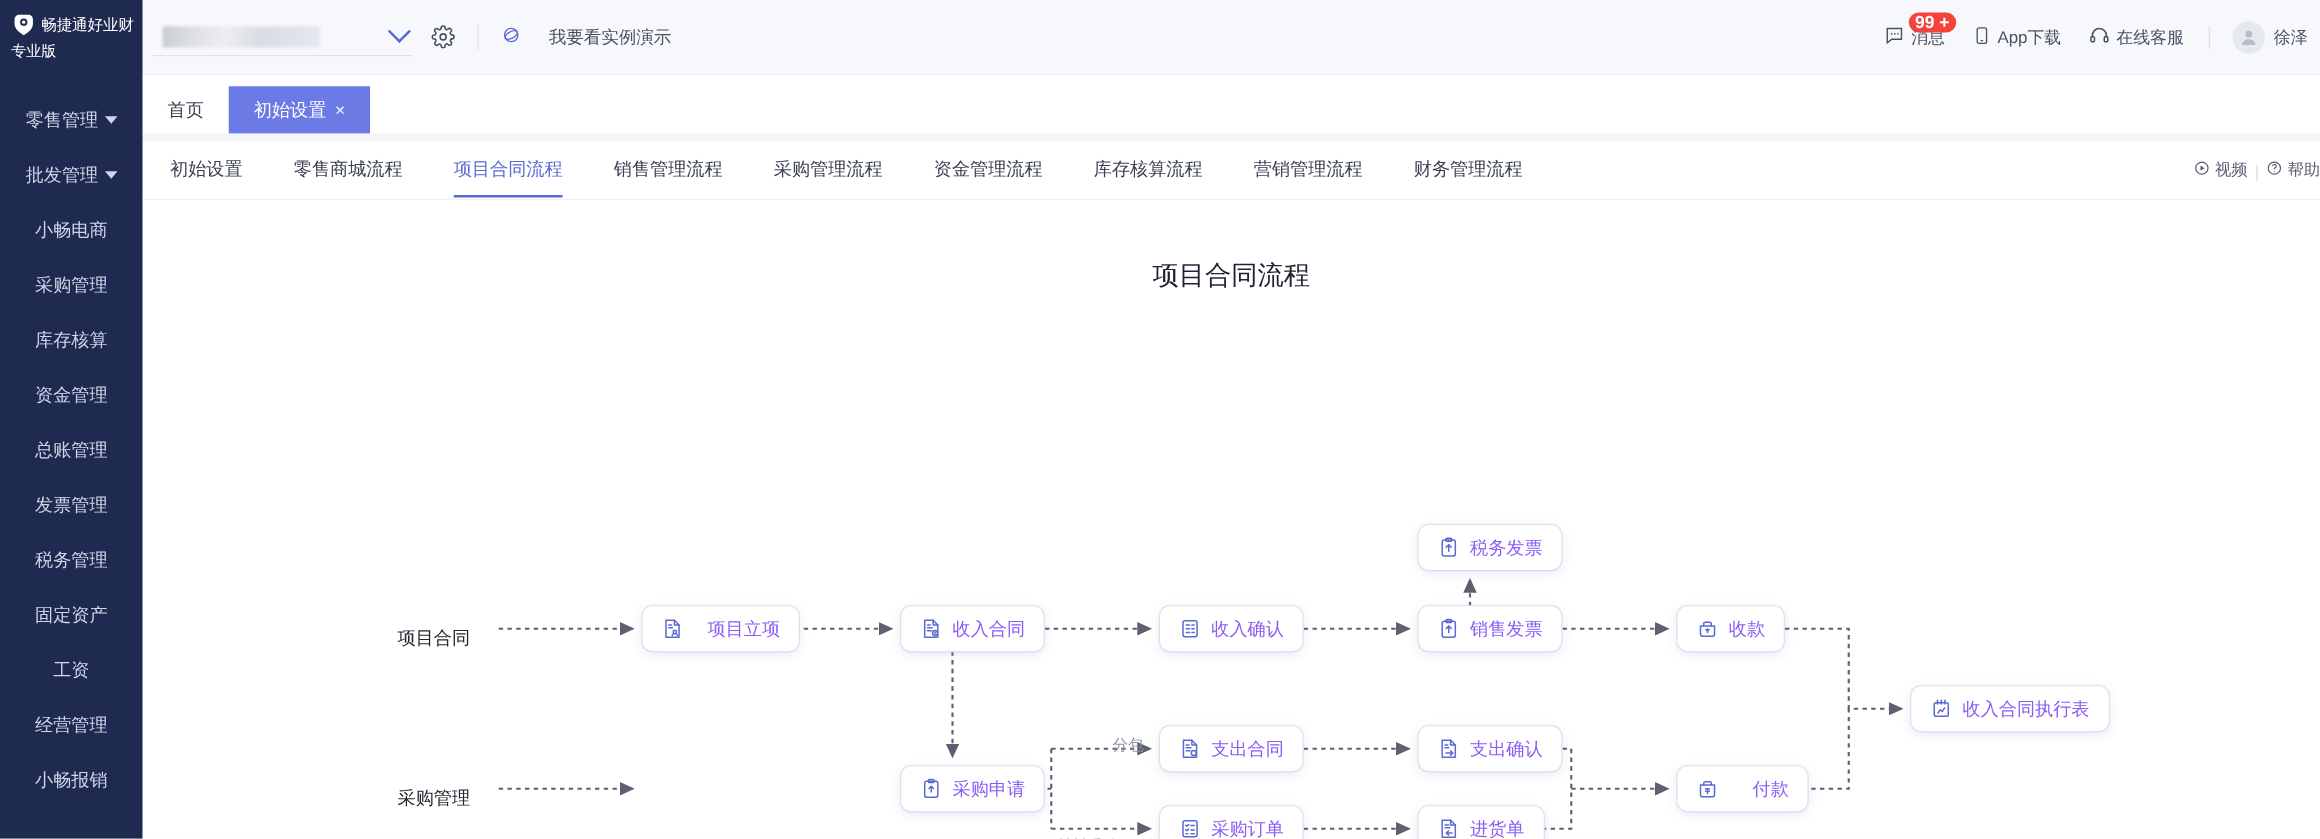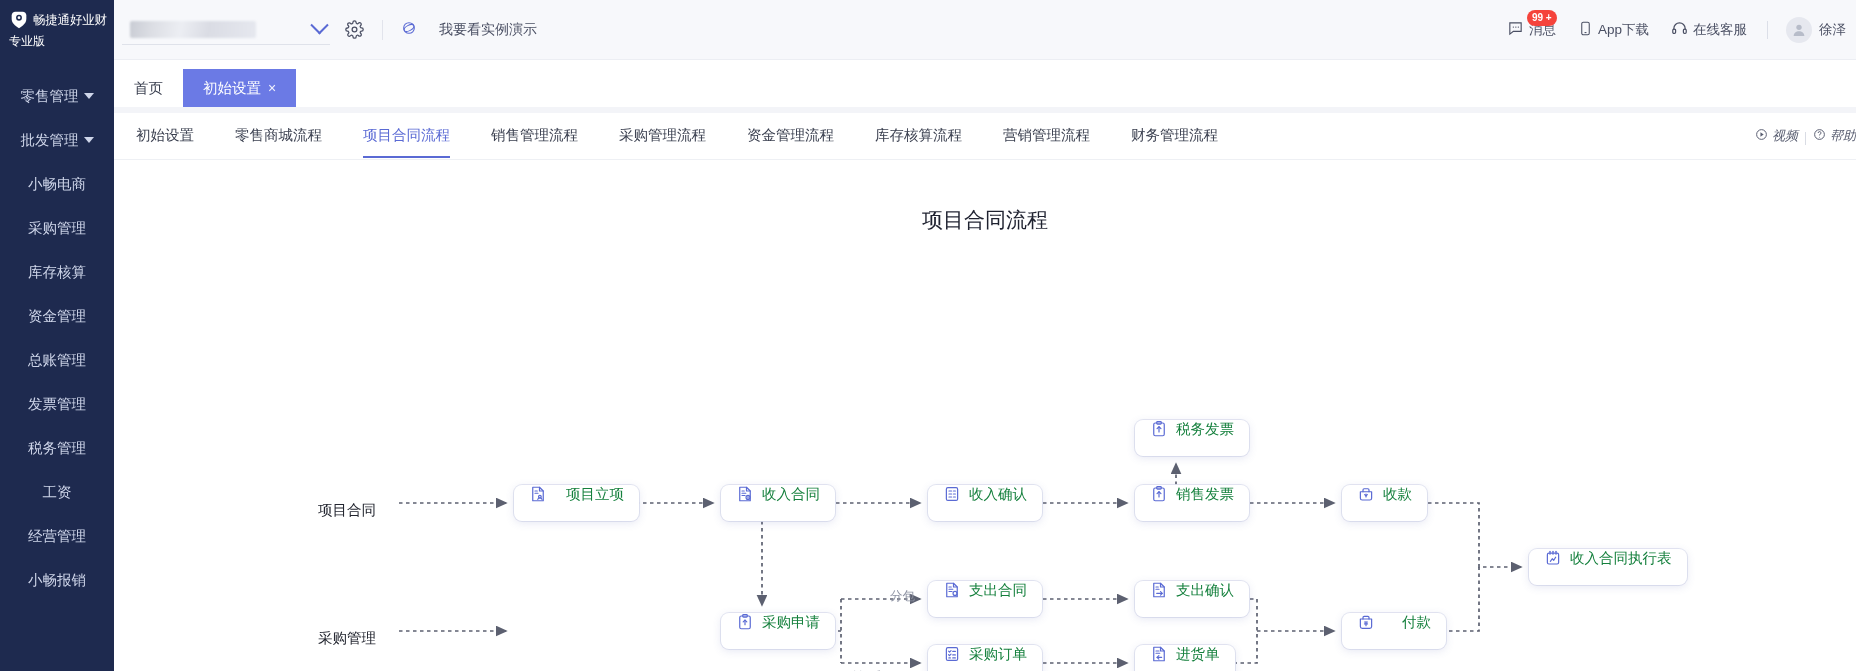--- a/index.html
+++ b/index.html
@@ -126,21 +126,21 @@
     color: #4a4f63; font-size: 13.5px;
     margin-left: 22px;
     cursor: pointer;
     white-space: nowrap;
   }
   .badge {
     position: absolute;
     left: 20px; top: -10px;
     background: #f5433b;
     color: #fff;
-    font-size: 10px;
+    font-size: 14px;
     line-height: 15px;
     height: 16px;
     padding: 0 5px;
     border-radius: 9px;
     font-weight: bold;
     white-space: nowrap;
   }
   .hdr-sep {
     width: 1px; height: 18px; background: #dcdfe8;
     margin-left: 20px;
@@ -218,21 +218,20 @@
     background: #5a6ad4;
   }
   .subtabs-right {
     margin-left: auto;
     display: flex; align-items: flex-end;
     gap: 7px;
     padding-right: 0;
     color: #585d70;
     font-size: 13px;
     white-space: nowrap;
-    font-style: italic;
   }
   .sr-item { display: flex; align-items: center; gap: 4px; cursor: pointer; }
   .sr-div { width: 1px; height: 13px; background: #d9dce4; }
 
   
   .diagram-title {
     text-align: center;
     font-size: 21px;
     color: #1f2230;
     margin-top: 46px;
@@ -248,25 +247,25 @@
     position: absolute; left: 0; top: 0;
     width: 1742px; height: 420px;
     pointer-events: none;
   }
   .node {
     position: absolute;
     height: 36px;
     background: #ffffff;
     border-radius: 8px;
     box-shadow: 0 2px 9px rgba(92,104,180,0.16), 0 0 0 1px rgba(228,231,242,0.9);
-    display: flex; 
+    display: flex; align-items: center;
     gap: 8px;
     padding: 0 15px;
     font-size: 14.5px;
-    color: #15803d;
+    color: #8b5cf6;
     white-space: nowrap;
     cursor: pointer;
   }
   .node .nicon { display: flex; width: 18px; height: 18px; }
   .rowlabel {
     position: absolute;
     font-size: 14.5px;
     color: #22252f;
     white-space: nowrap;
   }
@@ -319,20 +318,23 @@
           <span>资金管理</span>
         </div>
         <div class="nav-item">
           <span>总账管理</span>
         </div>
         <div class="nav-item">
           <span>发票管理</span>
         </div>
         <div class="nav-item">
           <span>税务管理</span>
+        </div>
+        <div class="nav-item">
+          <span>固定资产</span>
         </div>
         <div class="nav-item">
           <span>工资</span>
         </div>
         <div class="nav-item">
           <span>经营管理</span>
         </div>
         <div class="nav-item">
           <span>小畅报销</span>
         </div>

